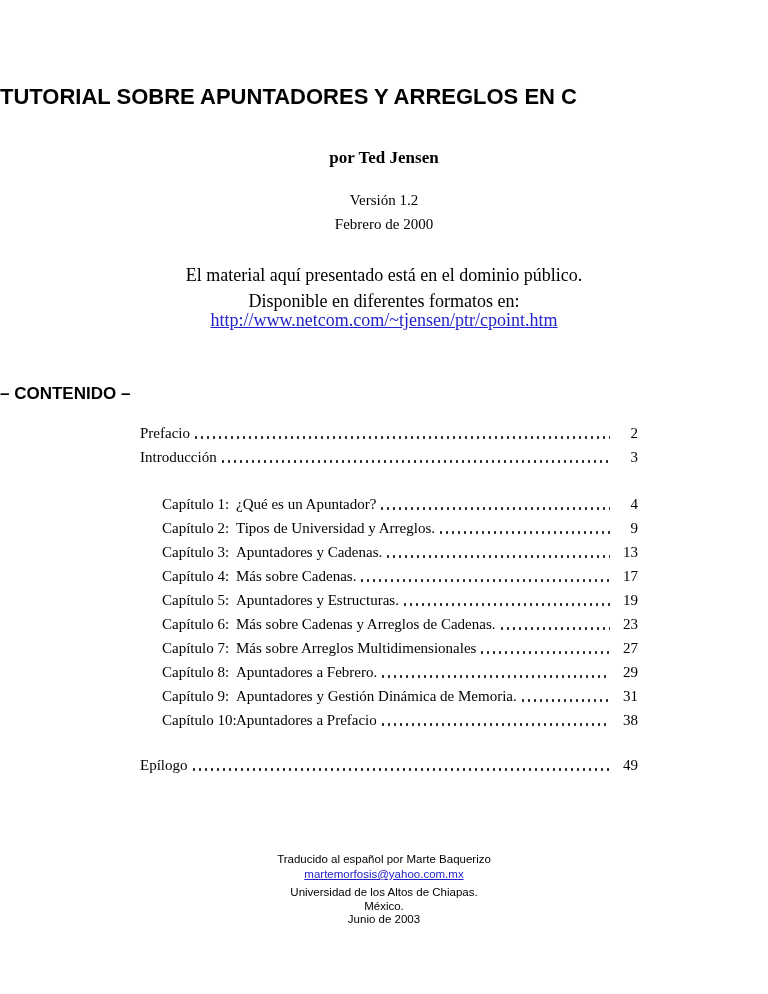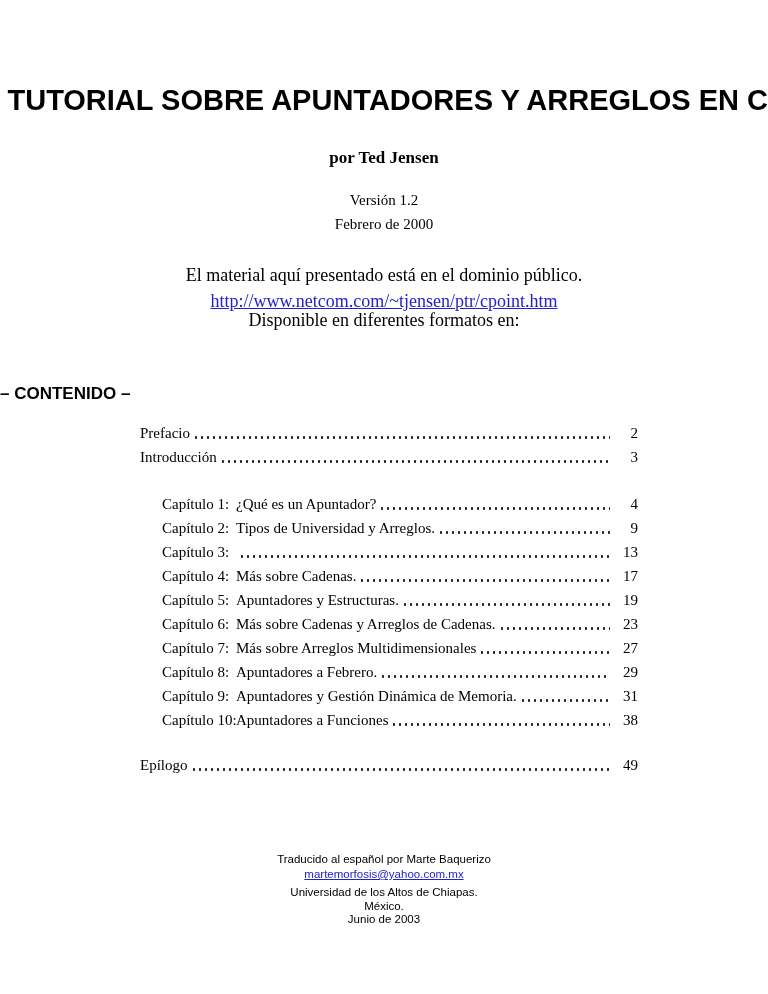--- a/index.html
+++ b/index.html
@@ -8,24 +8,24 @@
     width: 768px;
     height: 994px;
     background: #ffffff;
     color: #000000;
     font-family: "Liberation Serif", serif;
     overflow: hidden;
   }
   .doc-title {
     position: absolute;
     top: 84px; left: 0; right: 0;
-    text-align: right;
+    text-align: left;
     font-family: "Liberation Sans", sans-serif;
     font-weight: bold;
-    font-size: 29px;
+    font-size: 22px;
     margin: 0;
   }
   .byline {
     position: absolute;
     top: 140px; left: 0; right: 0;
     text-align: center;
     font-weight: bold;
     font-size: 17px;
     margin-top: 8px;
   }
@@ -105,22 +105,22 @@
 
   <div class="byline">por Ted Jensen</div>
 
   <div class="version-block">
     <div>Versión 1.2</div>
     <div>Febrero de 2000</div>
   </div>
 
   <div class="pd-block">
     <div class="pd-line1">El material aquí presentado está en el dominio público.</div>
+    <div>Disponible en diferentes formatos en:</div>
     <div><span class="link" style="color: rgb(34, 34, 204);">http://www.netcom.com/~tjensen/ptr/cpoint.htm</span></div>
-    <div>Disponible en diferentes formatos en:</div>
   </div>
 
   <div class="toc-heading">– CONTENIDO –</div>
 
   <div class="toc" id="toc">
       <div class="toc-row">
 
       <span class="toc-title">Prefacio</span>
       <span class="toc-dots"></span>
       <span class="toc-page">2</span>
@@ -139,20 +139,21 @@
       <span class="toc-page">4</span>
     </div>
       <div class="toc-row chapter">
       <span class="toc-label">Capítulo 2:</span>
       <span class="toc-title">Tipos de Universidad y Arreglos.</span>
       <span class="toc-dots"></span>
       <span class="toc-page">9</span>
     </div>
       <div class="toc-row chapter">
       <span class="toc-label">Capítulo 3:</span>
+      <span class="toc-title">Apuntadores y Cadenas.</span>
       <span class="toc-dots"></span>
       <span class="toc-page">13</span>
     </div>
       <div class="toc-row chapter">
       <span class="toc-label">Capítulo 4:</span>
       <span class="toc-title">Más sobre Cadenas.</span>
       <span class="toc-dots"></span>
       <span class="toc-page">17</span>
     </div>
       <div class="toc-row chapter">
@@ -180,21 +181,21 @@
       <span class="toc-page">29</span>
     </div>
       <div class="toc-row chapter">
       <span class="toc-label">Capítulo 9:</span>
       <span class="toc-title">Apuntadores y Gestión Dinámica de Memoria.</span>
       <span class="toc-dots"></span>
       <span class="toc-page">31</span>
     </div>
       <div class="toc-row chapter">
       <span class="toc-label">Capítulo 10:</span>
-      <span class="toc-title">Apuntadores a Funciones</span>
+      <span class="toc-title">Apuntadores a Prefacio</span>
       <span class="toc-dots"></span>
       <span class="toc-page">38</span>
     </div>
       <div class="toc-gap-small"></div>
       <div class="toc-row">
 
       <span class="toc-title">Epílogo</span>
       <span class="toc-dots"></span>
       <span class="toc-page">49</span>
     </div>

